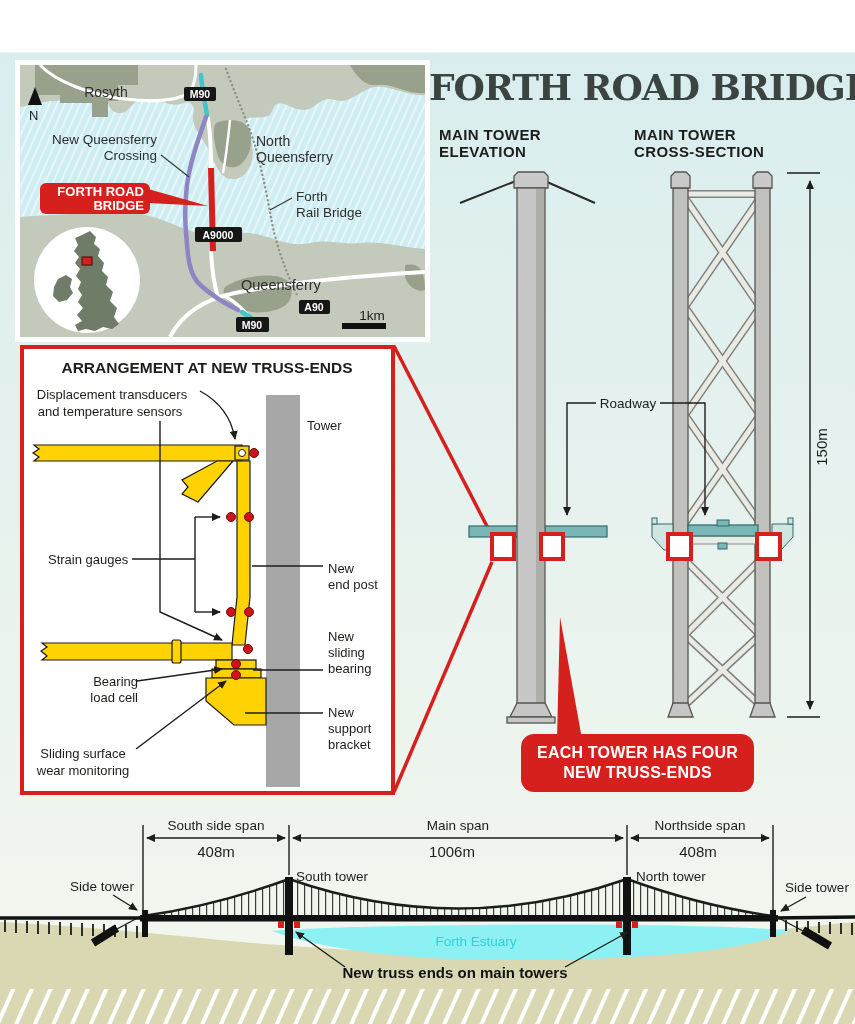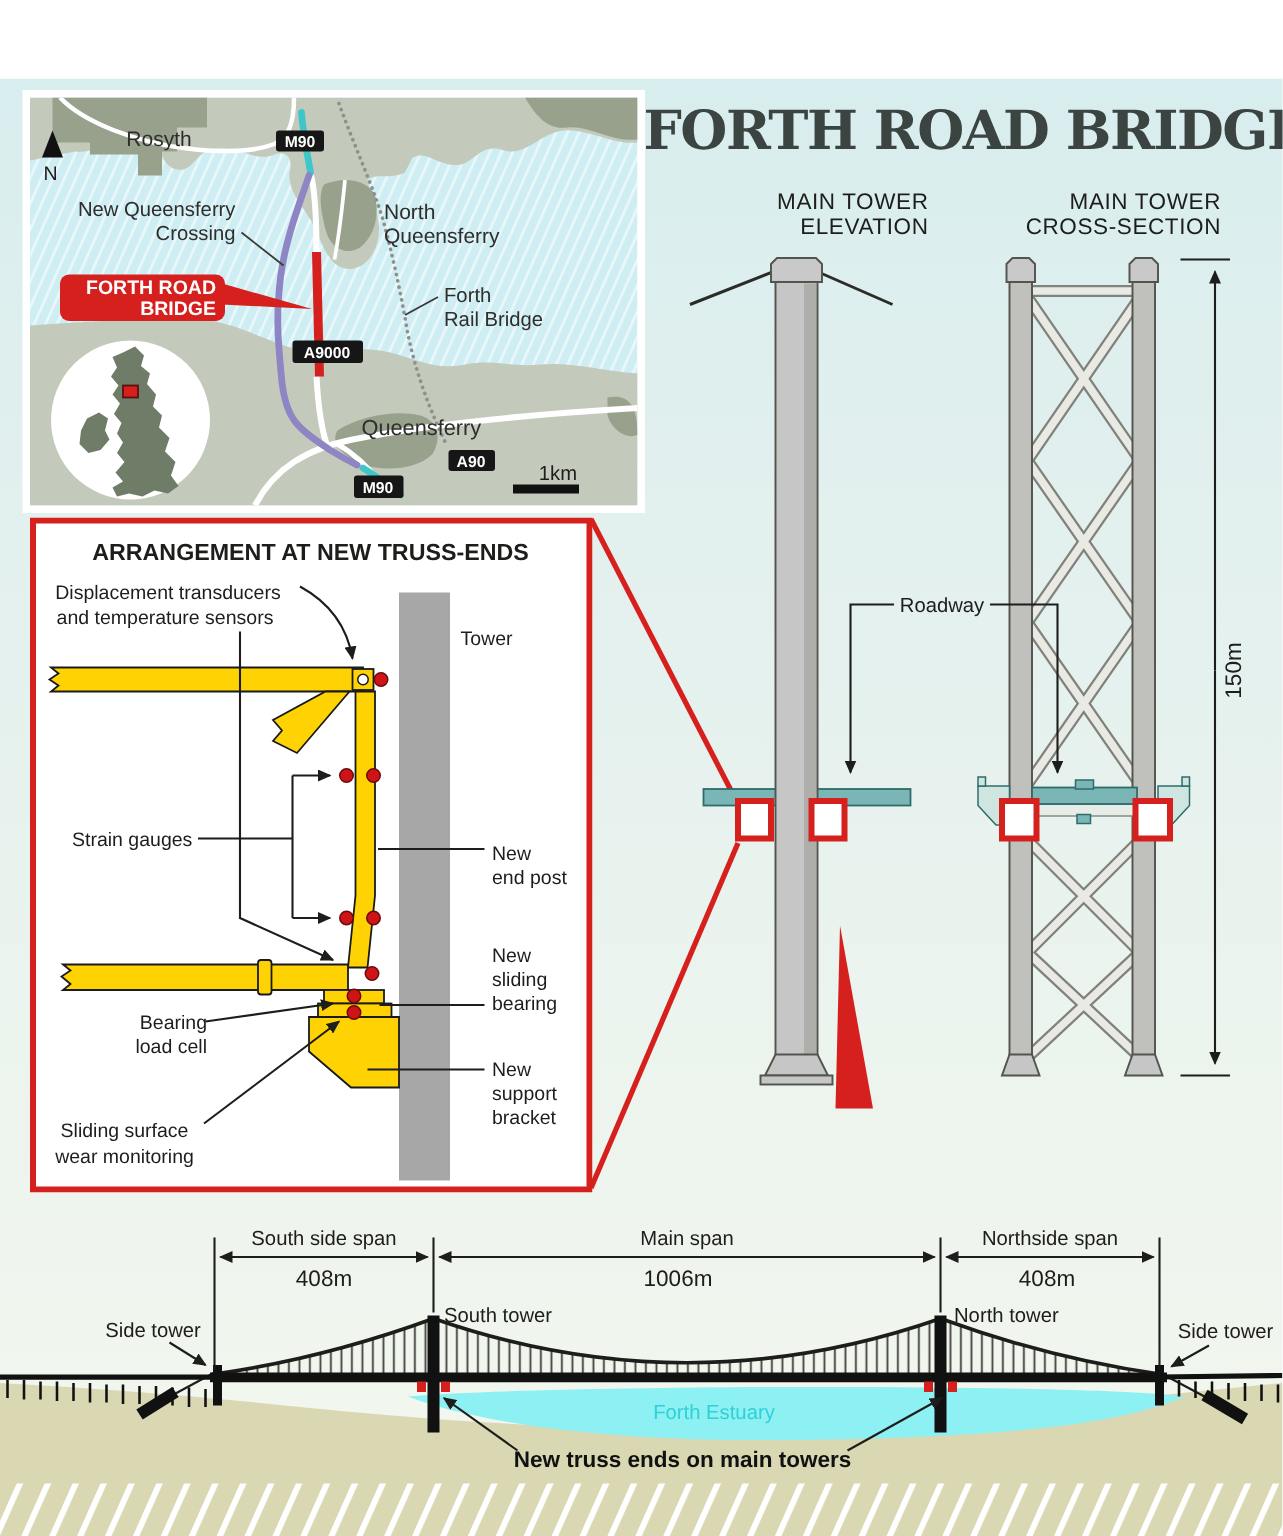--- a/index.html
+++ b/index.html
@@ -9,21 +9,21 @@
     background:linear-gradient(180deg,#ffffff 0px,#ffffff 52px,#d8edee 53px,#e2f0ee 340px,#ecf4ee 700px,#f2f6ee 980px,#f2f6ee 1024px);
   }
   .abs{position:absolute;}
   svg text{font-family:"Liberation Sans",sans-serif;}
   .map-frame{background:#ffffff;}
   .big-title{
     font-family:"DejaVu Serif",serif;font-weight:bold;font-size:36px;
     letter-spacing:-1px;color:#3b4441;white-space:nowrap;
   }
   .diagram-heading{
-    font-weight:normal;font-size:15px;line-height:17px;text-align:right;
+    font-weight:bold;font-size:15px;line-height:17px;text-align:left;
     color:#1d1d1b;letter-spacing:.4px;
   }
   .red-callout{
     background:#d6201e;color:#ffffff;border-radius:13px;
     display:flex;flex-direction:column;align-items:center;justify-content:center;
     font-weight:bold;font-size:16px;line-height:20px;text-align:center;letter-spacing:.2px;
   }
 </style>
 </head>
 <body>
@@ -202,20 +202,24 @@
 
   <div class="abs diagram-heading" style="left:439px;top:126px;width:180px;">
     <div>MAIN TOWER</div>
     <div>ELEVATION</div>
   </div>
   <div class="abs diagram-heading" style="left:634px;top:126px;width:180px;">
     <div>MAIN TOWER</div>
     <div>CROSS-SECTION</div>
   </div>
 
+  <div class="abs red-callout" style="left:521px;top:734px;width:233px;height:58px;">
+    <div>EACH TOWER HAS FOUR</div>
+    <div>NEW TRUSS-ENDS</div>
+  </div>
 
   <svg class="abs" style="left:20px;top:345px;" width="375" height="450" viewBox="0 0 375 450">
     <rect x="2" y="2" width="371" height="446" fill="#ffffff" stroke="#d6201e" stroke-width="4"></rect>
     <text x="187" y="28" font-size="15.5" font-weight="bold" text-anchor="middle" fill="#1d1d1b">ARRANGEMENT AT NEW TRUSS-ENDS</text>
 
     <rect x="246" y="50" width="34" height="392" fill="#a7a7a7"></rect>
 
     <g fill="#ffd303" stroke="#1a1a1a" stroke-width="1.2">
       <path d="M14,100 H222 V116 H14 L19,112 L13,108 L19,104 Z"></path>
       <path d="M197,116 L213,116 L178,157 L162,149 L168,142 L162,135 Z"></path>

